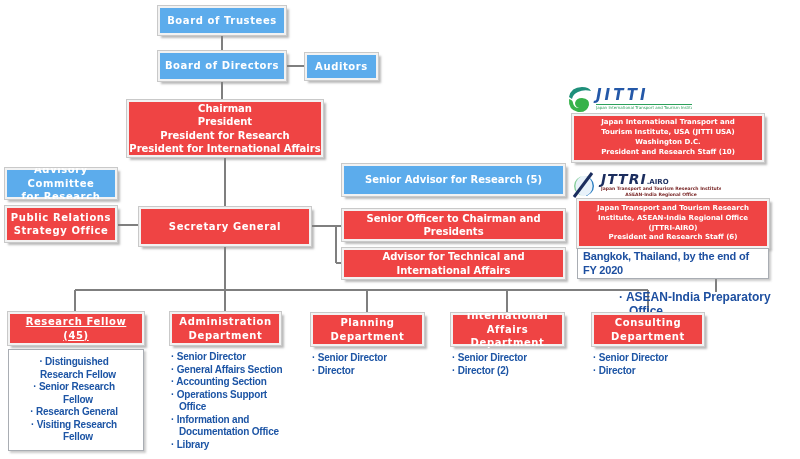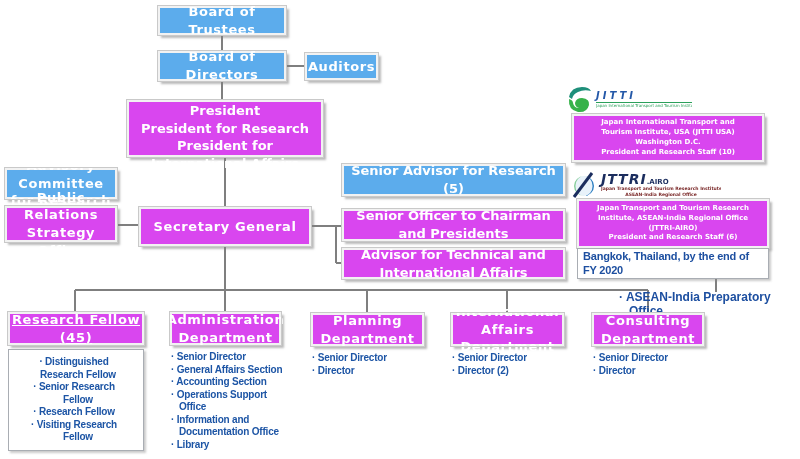--- a/index.html
+++ b/index.html
@@ -1,40 +1,40 @@
 <!DOCTYPE html>
 <html><head>
 <meta charset="utf-8">
 <style>
   html,body{margin:0;padding:0;background:#fff;}
   .canvas{position:relative;width:800px;height:459px;background:#ffffff;overflow:hidden;
           font-family:"DejaVu Sans",sans-serif;}
   svg.wires{position:absolute;left:0;top:0;pointer-events:none;}
   .box{position:absolute;box-sizing:border-box;display:flex;align-items:center;justify-content:center;
-       text-align:center;color:#ffffff;font-weight:bold;font-size:13px;letter-spacing:0;
+       text-align:center;color:#ffffff;font-weight:bold;font-size:10px;letter-spacing:0;
        line-height:1.35;white-space:pre-line;
        border:2px solid #f2f2f2;outline:1px solid #c9c9c9;
        box-shadow:3px 3px 2px rgba(130,130,130,0.55);}
   .light{background:#5CACEC;}
-  .dark{background:#d946ef;}
+  .dark{background:#ef4444;}
   .ls{letter-spacing:0.6px;}
   .sm{font-size:7px;line-height:1.4;}
   .whitebox{position:absolute;box-sizing:border-box;background:#ffffff;border:1px solid #a9adb3;
             box-shadow:2px 2px 2px rgba(140,140,140,0.45);}
   .bangkok{display:flex;align-items:center;color:#1D4FA0;font-weight:bold;
            font-family:"Liberation Sans",sans-serif;font-size:11px;letter-spacing:-0.2px;
            line-height:1.2;white-space:pre-line;text-align:left;padding:2px 5px;}
   .dlist{position:absolute;box-sizing:border-box;color:#1D55A5;font-weight:bold;
          font-family:"Liberation Sans",sans-serif;font-size:10px;letter-spacing:-0.2px;line-height:1.25;}
   .dlist .li{padding-left:8px;text-indent:-8px;}
   .asean{position:absolute;color:#1D4FA0;font-weight:bold;font-family:"Liberation Sans",sans-serif;
          font-size:12px;line-height:1.2;white-space:pre-line;padding-left:10px;text-indent:-10px;}
   .logo{position:absolute;display:flex;align-items:center;gap:3px;}
   .logo .txtcol{display:flex;flex-direction:column;}
-  .jitti-name{color:#2458A8;font-weight:bold;font-style:italic;font-size:10px;letter-spacing:3px;line-height:1;}
+  .jitti-name{color:#2458A8;font-weight:bold;font-style:italic;font-size:15px;letter-spacing:3px;line-height:1;}
   .jitti-tag{color:#2BA05A;font-size:4px;border-top:1px solid #2BA05A;margin-top:1px;white-space:nowrap;overflow:hidden;max-width:96px;}
   .jttri-name{color:#1B2D5E;font-weight:bold;font-style:italic;font-size:14px;letter-spacing:1px;line-height:1;}
   .jttri-suffix{font-size:7px;letter-spacing:0;font-style:normal;}
   .jttri-tag{color:#7B2A2A;font-size:4.5px;line-height:1.3;white-space:nowrap;overflow:hidden;max-width:120px;font-weight:bold;}
 </style>
 </head>
 <body>
 
 <div class="canvas">
 
@@ -124,21 +124,21 @@
   <div class="asean" style="left:619px;top:290px;width:180px;">· ASEAN-India Preparatory
 Office</div>
 
   <div class="box dark ls" style="left:8px;top:312px;width:136px;height:33px;text-decoration:underline;">Research Fellow
 (45)</div>
 
   <div class="whitebox" style="left:8px;top:349px;width:136px;height:102px;">
     <div class="dlist" style="position:static;padding:6px 12px 0 8px;text-align:center;">
       <div class="li">· Distinguished Research Fellow</div>
       <div class="li">· Senior Research Fellow</div>
-      <div class="li">· Research Fellow</div>
+      <div class="li">· Research General</div>
       <div class="li">· Visiting Research Fellow</div>
     </div>
   </div>
 
   <div class="box dark ls" style="left:170px;top:312px;width:111px;height:33px;">Administration
 Department</div>
 
   <div class="dlist" style="left:171px;top:351px;width:124px;">
     <div class="li">· Senior Director</div>
     <div class="li">· General Affairs Section</div>

